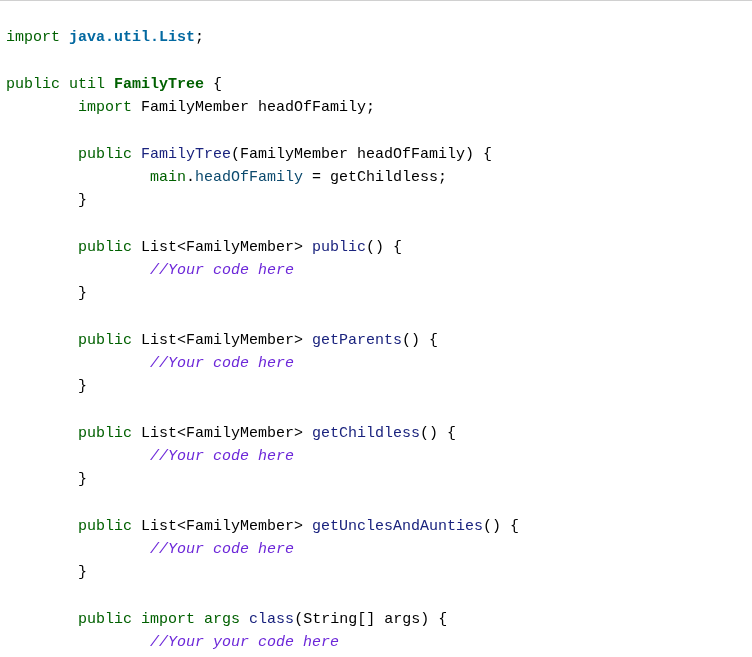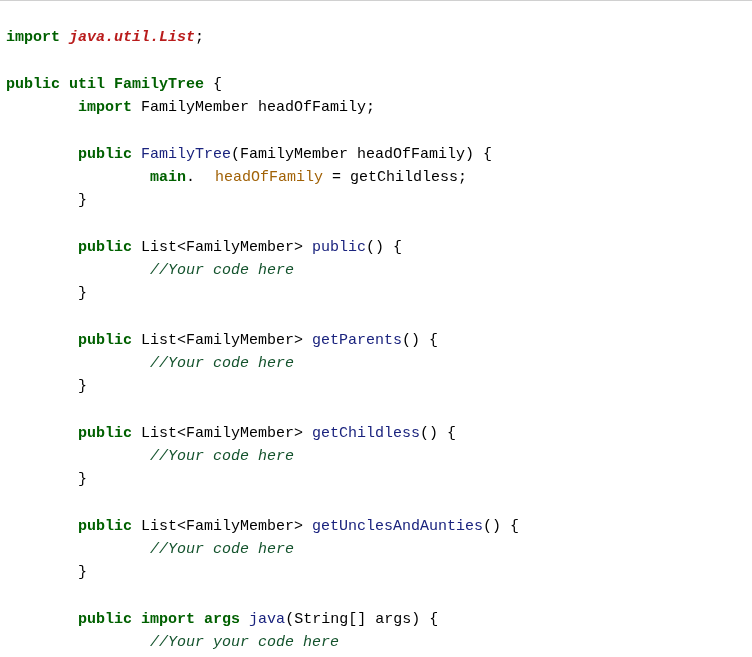--- a/index.html
+++ b/index.html
@@ -11,26 +11,26 @@
     line-height: 1.55;
     color: #000000;
   }
   .code-container {
     border-top: 1px solid #d0d0d0;
     border-bottom: 1px solid #d0d0d0;
     padding: 2px 6px 2px 6px;
     white-space: pre;
     overflow: hidden;
   }
-  .kw { color: #006000; font-weight: bold; }
+  .kw { color: #006000; font-weight: normal; }
   .classname { color: #006000; font-weight: bold; }
-  .pkg { color: #b91c1c; font-weight: bold; font-style: italic; }
+  .pkg { color: #0369a1; font-weight: bold; }
   .method { color: #1a237e; }
-  .field { color: #a16207; margin-left: 20px; }
-  .comment { color: #14532d; font-style: italic; }
+  .field { color: #0c4a6e; }
+  .comment { color: #6d28d9; font-style: italic; }
   .plain { color: #000000; }
 </style>
 </head>
 <body>
 
 <div class="code-container">
 <span class="kw">import</span><span class="plain"> </span><span class="pkg">java.util.List</span><span class="plain">;</span>
 
 <span class="kw">public</span><span class="plain"> </span><span class="kw">util</span><span class="plain"> </span><span class="classname">FamilyTree</span><span class="plain"> </span><span class="plain">{</span>
         <span class="kw">import</span><span class="plain"> FamilyMember </span><span class="plain">headOfFamily;</span>
@@ -48,17 +48,17 @@
         <span class="plain">}</span>
 
         <span class="kw">public</span><span class="plain"> List&lt;FamilyMember&gt; </span><span class="method">getChildless</span><span class="plain">() {</span>
                 <span class="comment">//Your code here</span>
         <span class="plain">}</span>
 
         <span class="kw">public</span><span class="plain"> List&lt;FamilyMember&gt; </span><span class="method">getUnclesAndAunties</span><span class="plain">() {</span>
                 <span class="comment">//Your code here</span>
         <span class="plain">}</span>
 
-        <span class="kw">public</span><span class="plain"> </span><span class="kw">import</span><span class="plain"> </span><span class="kw">args</span><span class="plain"> </span><span class="method">java</span><span class="plain">(String[] args) {</span>
+        <span class="kw">public</span><span class="plain"> </span><span class="kw">import</span><span class="plain"> </span><span class="kw">args</span><span class="plain"> </span><span class="method">class</span><span class="plain">(String[] args) {</span>
                 <span class="comment">//Your your code here</span>
         
 
 </div>
 
 </body></html>

